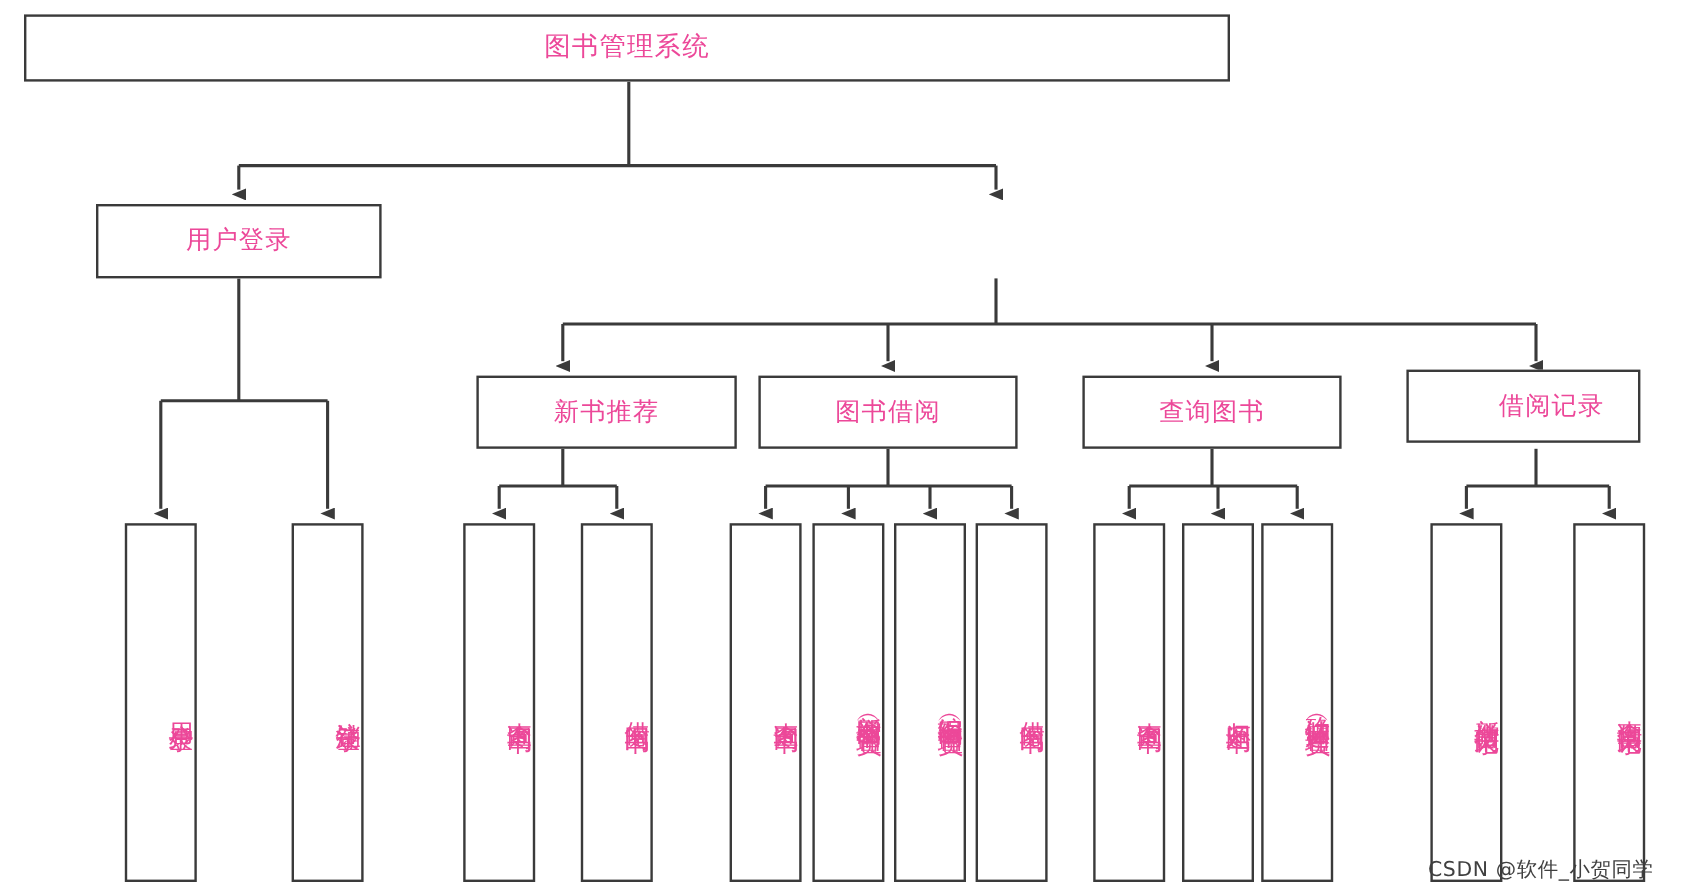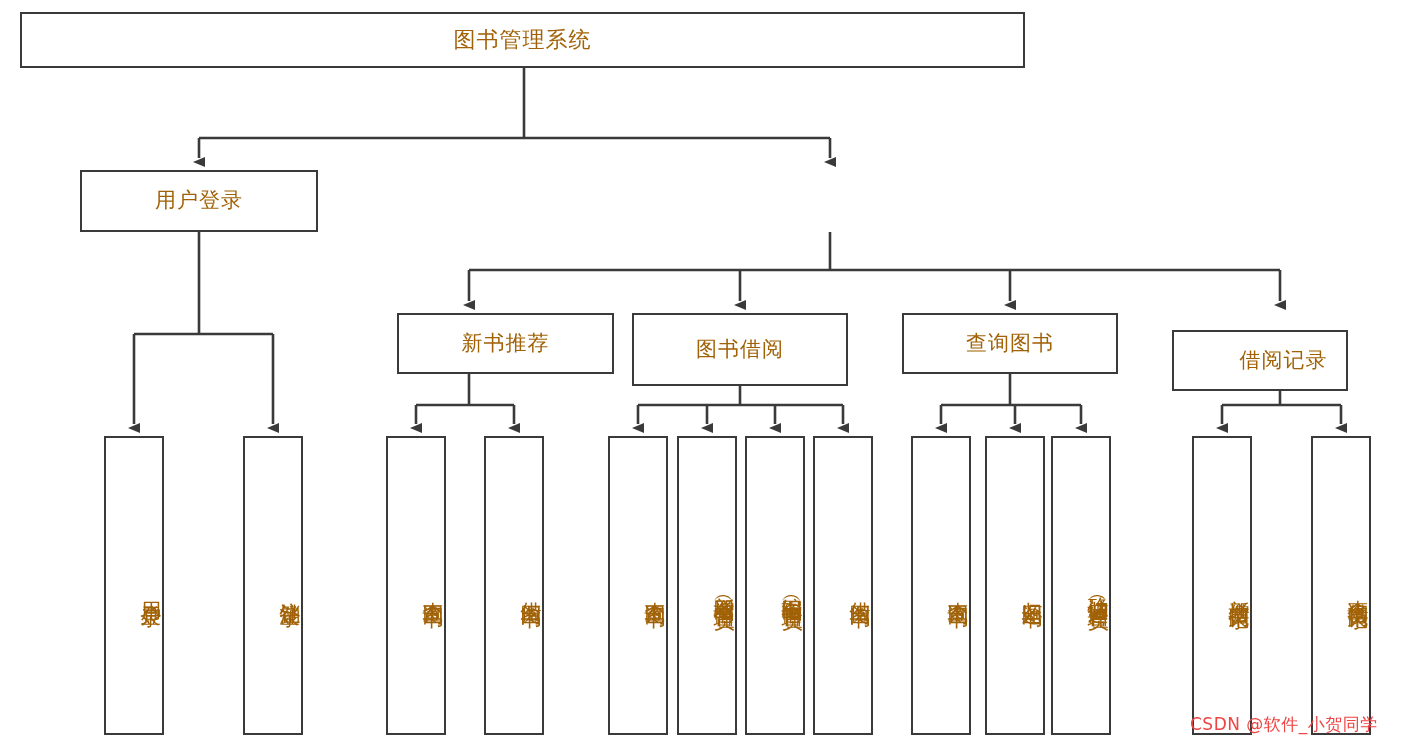--- a/index.html
+++ b/index.html
@@ -25,21 +25,21 @@
     height: 747px;
   }
   .node {
     position: absolute;
     box-sizing: border-box;
     background: #ffffff;
     border: 2px solid #3a3a3a;
     display: flex;
     align-items: center;
     justify-content: center;
-    color: #a16207;
+    color: #ec4899;
     text-align: right;
   }
   .node-h {
     font-size: 21px;
     letter-spacing: 1px;
     line-height: 1.2;
     white-space: nowrap;
   }
   .node-root {
     font-size: 22px;
@@ -57,21 +57,21 @@
   .node-v .vtext {
     writing-mode: vertical-rl;
     text-orientation: upright;
     display: block;
   }
   .watermark {
     position: absolute;
     left: 1190px;
     top: 713px;
     font-size: 17px;
-    color: #ef4444;
+    color: #404040;
     white-space: nowrap;
     letter-spacing: 0.5px;
   }
 </style>
 </head>
 <body>
 
 <div id="canvas">
 
   <svg id="diagram-svg" viewBox="0 0 1405 747" xmlns="http://www.w3.org/2000/svg">
@@ -128,27 +128,27 @@
     <span>图书管理系统</span>
   </div>
 
   <div class="node node-h" style="left:80px; top:170px; width:238px; height:62px;">
     <span>用户登录</span>
   </div>
 
   <div class="node node-h" style="left:361px; top:313px; width:217px; height:61px;margin-left:36px;">
     <span>新书推荐</span>
   </div>
-  <div class="node node-h" style="left:632px; top:313px; width:216px; height:73px;">
+  <div class="node node-h" style="left:632px; top:313px; width:216px; height:61px;">
     <span>图书借阅</span>
   </div>
   <div class="node node-h" style="left:902px; top:313px; width:216px; height:61px;">
     <span>查询图书</span>
   </div>
-  <div class="node node-h" style="left:1172px; top:330px; width:176px; height:61px;padding-left:47px;">
+  <div class="node node-h" style="left:1172px; top:308px; width:195px; height:61px;padding-left:47px;">
     <span>借阅记录</span>
   </div>
 
   <div class="node node-v" style="left:104px; top:436px; width:60px; height:299px;">
     <span class="vtext">用户登录</span>
   </div>
   <div class="node node-v" style="left:243px; top:436px; width:60px; height:299px;">
     <span class="vtext">注销登录</span>
   </div>
   <div class="node node-v" style="left:386px; top:436px; width:60px; height:299px;">

